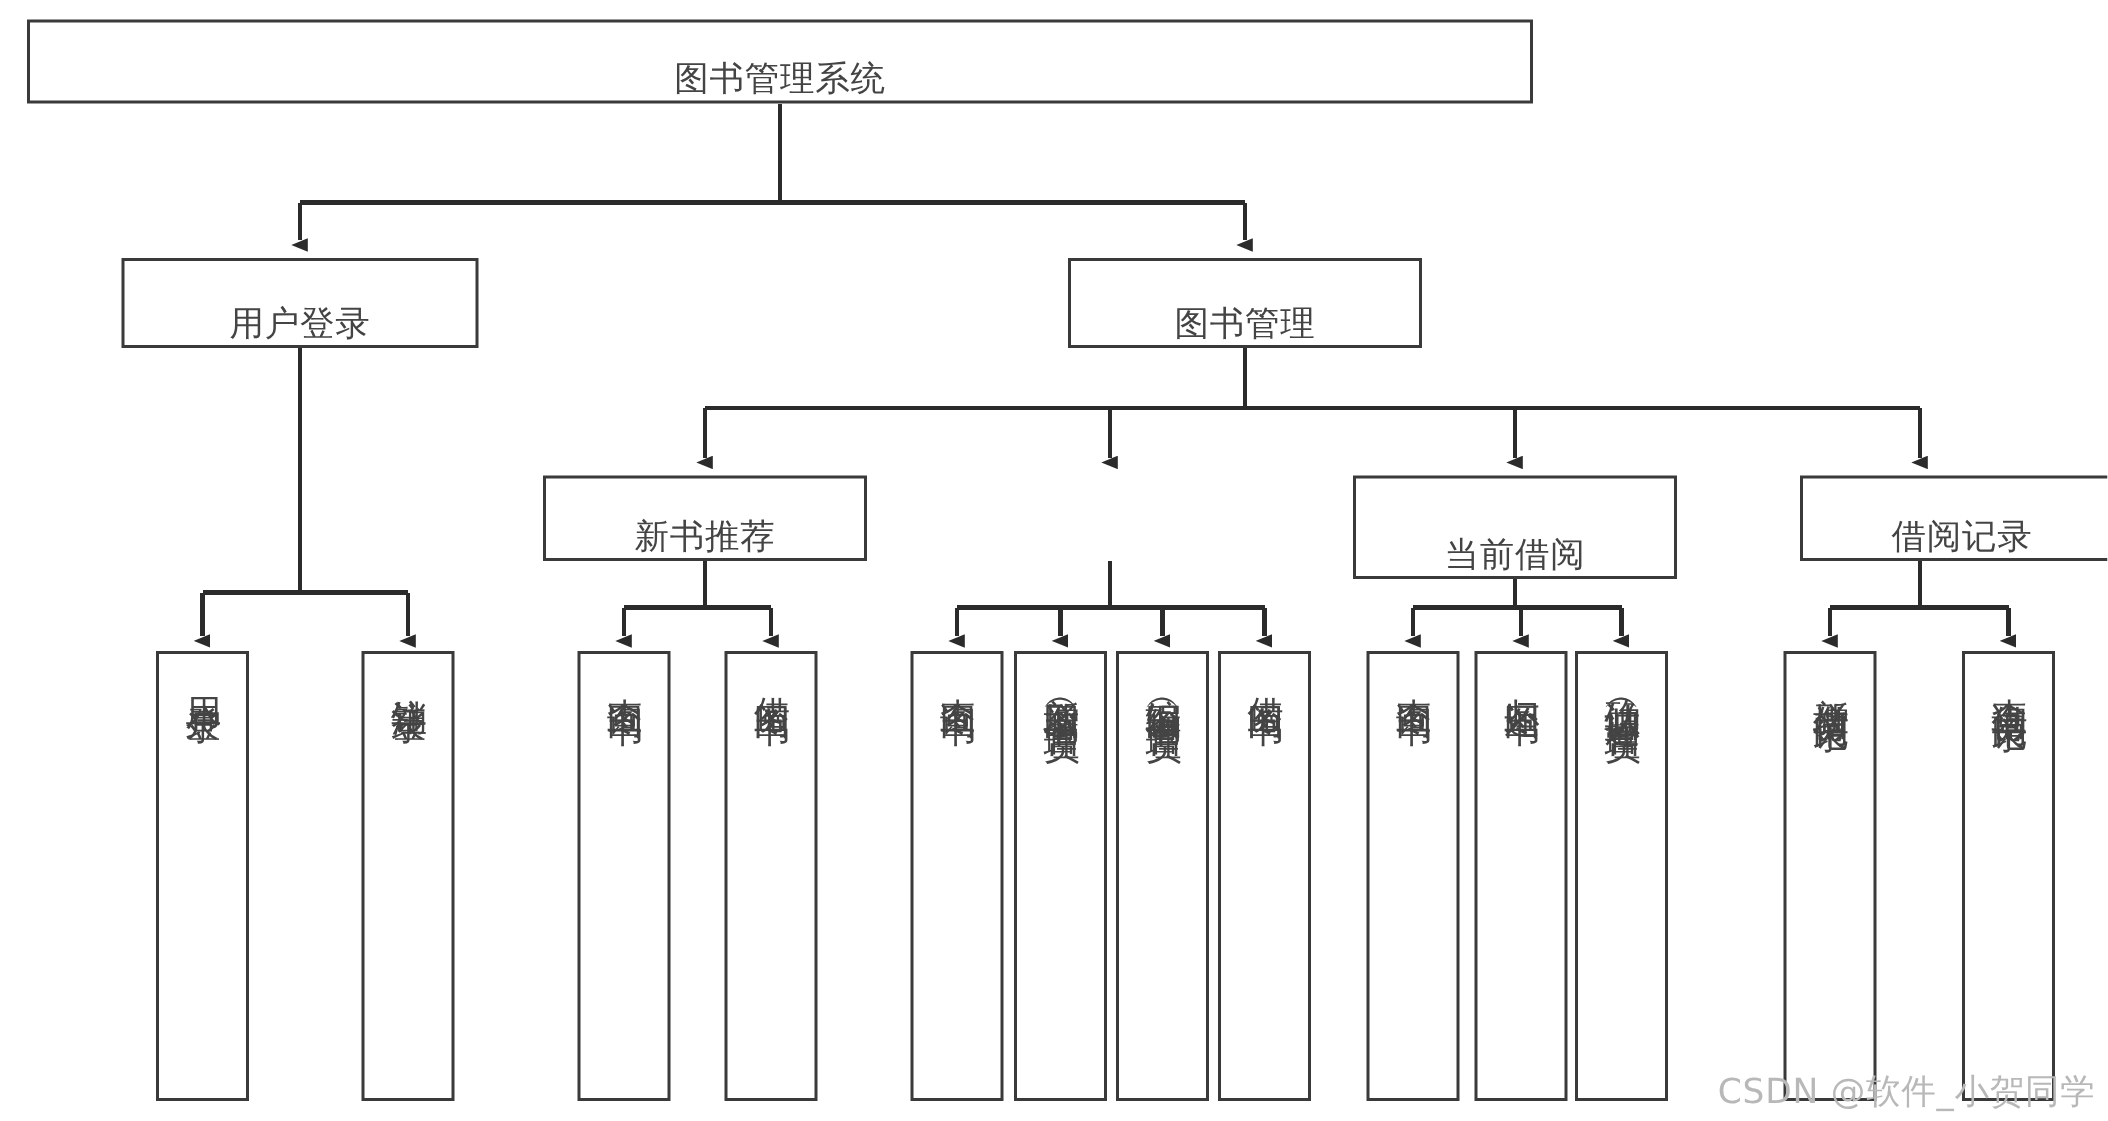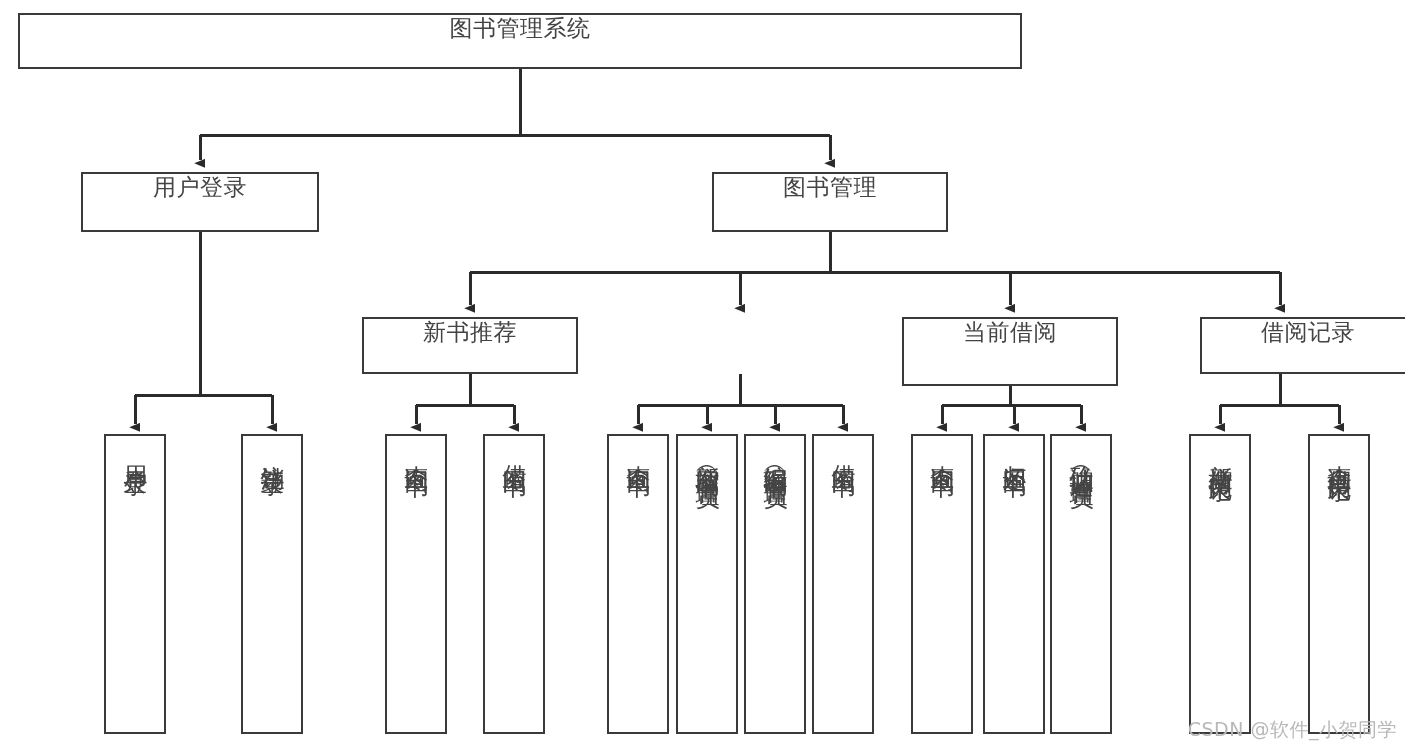--- a/index.html
+++ b/index.html
@@ -25,21 +25,21 @@
     width: 1405px;
     height: 747px;
     pointer-events: none;
   }
   .node {
     position: absolute;
     box-sizing: border-box;
     background: #ffffff;
     border: 2px solid #3a3a3a;
     display: flex;
-    align-items: flex-start;
+    align-items: flex-end;
     justify-content: center;
     color: #404040;
   }
   .node-label {
     display: block;
     line-height: 1.18;
     letter-spacing: 0.5px;
     color: #444444;
     text-align: center;
   }
@@ -57,21 +57,21 @@
     text-orientation: upright;
     font-size: 24px;
     letter-spacing: 3px;
     line-height: 1.05;
     white-space: nowrap;
   }
   #watermark {
     position: absolute;
     right: 8px;
     bottom: 4px;
-    font-size: 19px;
+    font-size: 23px;
     color: #b8b8b8;
     white-space: nowrap;
     letter-spacing: 0.5px;
     font-family: "DejaVu Sans", "Liberation Sans", sans-serif;
   }
 </style>
 </head>
 <body>
 
 <div id="diagram-root">

